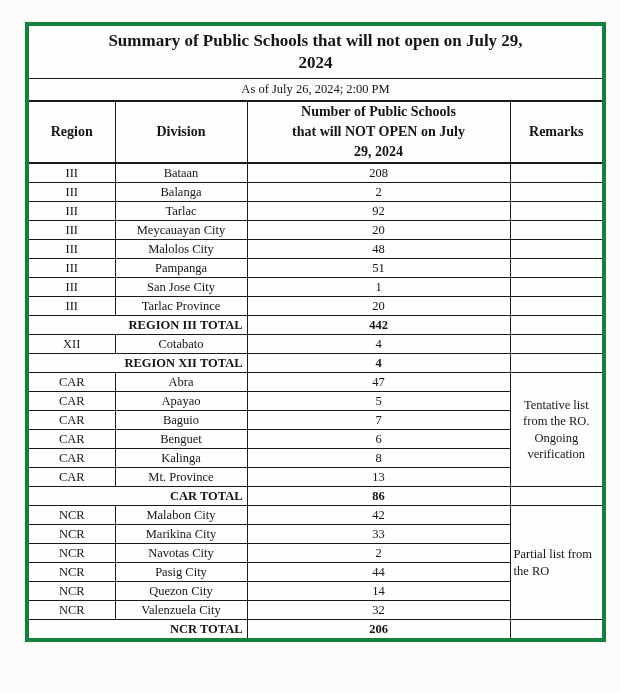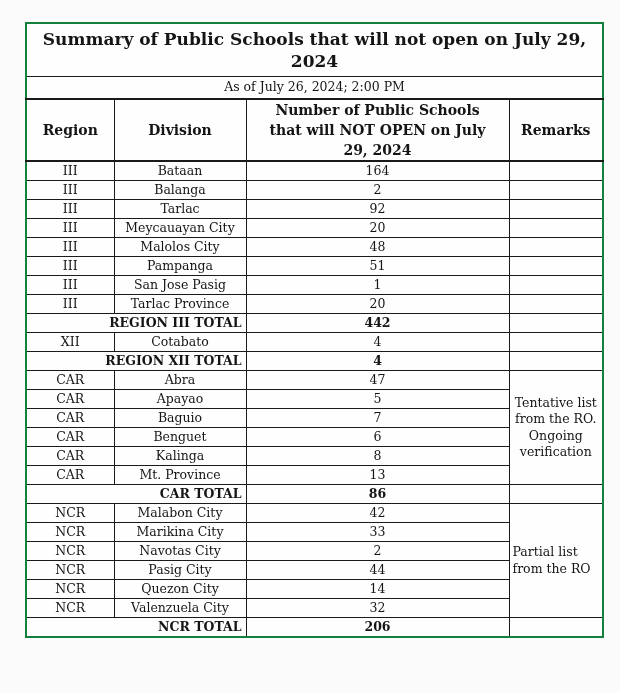--- a/index.html
+++ b/index.html
@@ -16,21 +16,22 @@
     width: 620px; height: 693px;
     background: #fbfbfb;
   }
   table.summary {
     position: absolute;
     left: 25px; top: 22px;
     width: 577px;
     border-collapse: collapse;
     table-layout: fixed;
     background: #fefefe;
-    border: 2px solid #15803d;
+    border: 4px solid #15803d;
+    font-family: Liberation Serif, serif;
   }
   td {
     border: 1px solid #1a1a1a;
     text-align: center;
     vertical-align: middle;
     font-size: 12.5px;
     line-height: 1.15;
     padding: 0;
     height: 18px;
     overflow: hidden;
@@ -112,21 +113,21 @@
         <div>Number of Public Schools</div>
         <div>that will NOT OPEN on July</div>
         <div>29, 2024</div>
       </td>
       <td class="hcell">Remarks</td>
     </tr>
 
     <tr>
       <td>III</td>
       <td>Bataan</td>
-      <td>164</td>
+      <td>208</td>
       <td></td>
     </tr>
     <tr>
       <td>III</td>
       <td>Balanga</td>
       <td>2</td>
       <td></td>
     </tr>
     <tr>
       <td>III</td>
@@ -147,21 +148,21 @@
       <td></td>
     </tr>
     <tr>
       <td>III</td>
       <td>Pampanga</td>
       <td>51</td>
       <td></td>
     </tr>
     <tr>
       <td>III</td>
-      <td>San Jose Pasig</td>
+      <td>San Jose City</td>
       <td>1</td>
       <td></td>
     </tr>
     <tr>
       <td>III</td>
       <td>Tarlac Province</td>
       <td>20</td>
       <td></td>
     </tr>
 

